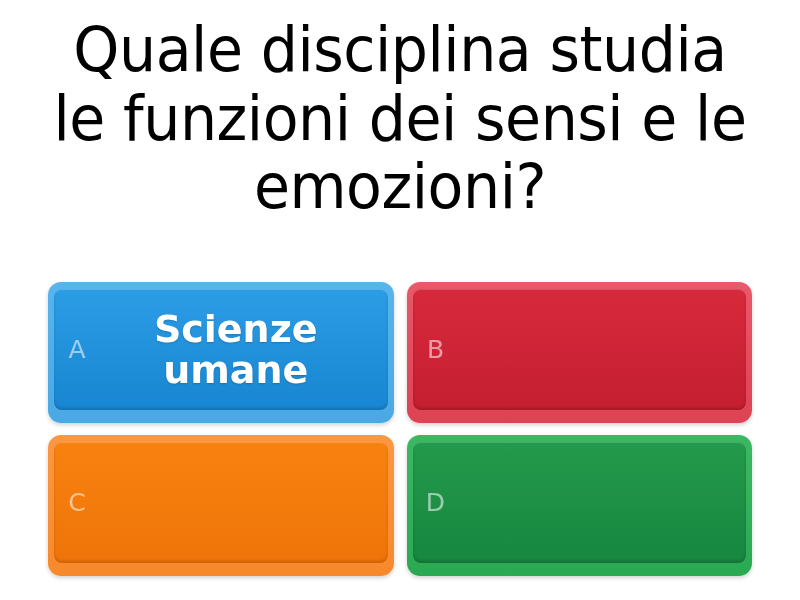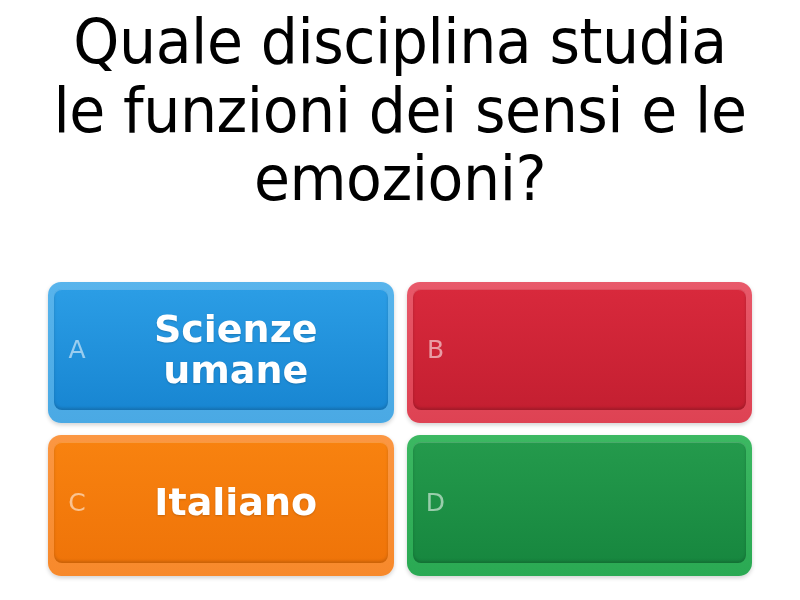--- a/index.html
+++ b/index.html
@@ -22,21 +22,21 @@
     flex-direction: column;
     box-sizing: border-box;
   }
 
   
   #question-area {
     height: 282px;
     display: flex;
     align-items: flex-start;
     justify-content: center;
-    padding: 8px 22px 0 22px;
+    padding: 16px 22px 0 22px;
     box-sizing: border-box;
   }
   #question-text {
     font-family: "DejaVu Sans", sans-serif;
     font-size: 63px;
     line-height: 1.09;
     font-weight: 400;
     color: #000000;
     text-align: center;
     letter-spacing: -0.5px;
@@ -162,21 +162,20 @@
 
     <button class="answer-button btn-b">
       <span class="answer-inner">
         <span class="answer-letter">B</span>
       </span>
     </button>
 
     <button class="answer-button btn-c">
       <span class="answer-inner">
         <span class="answer-letter">C</span>
-        <span class="answer-label">Italiano</span>
       </span>
     </button>
 
     <button class="answer-button btn-d">
       <span class="answer-inner">
         <span class="answer-letter">D</span>
       </span>
     </button>
 
   </div>

